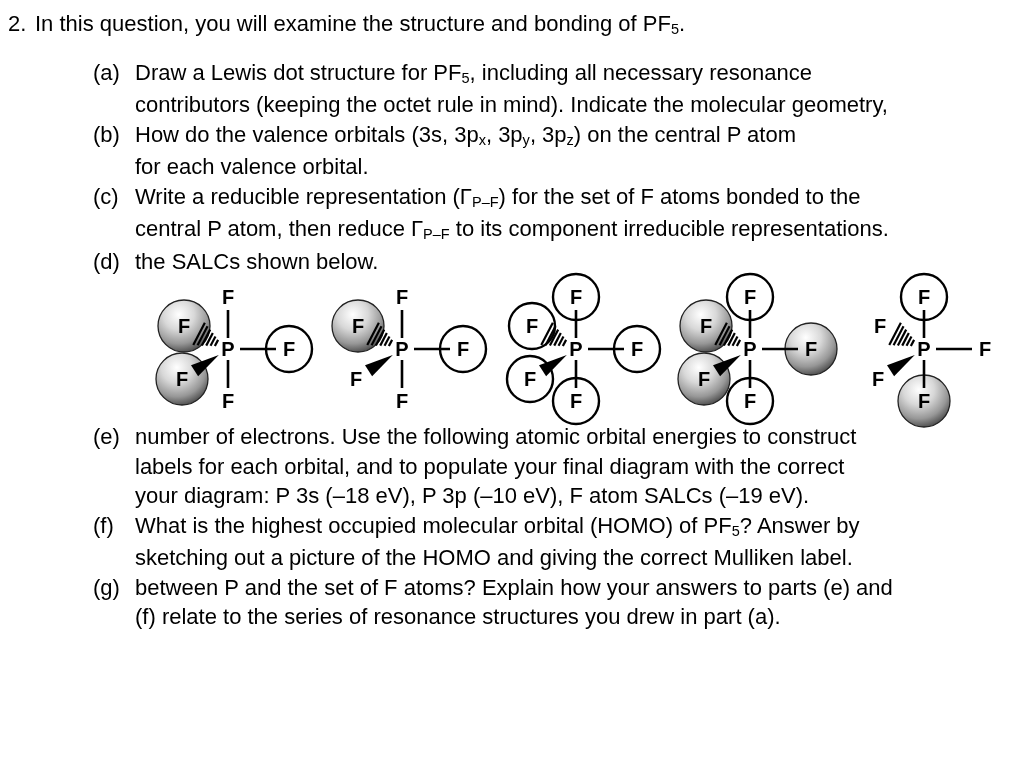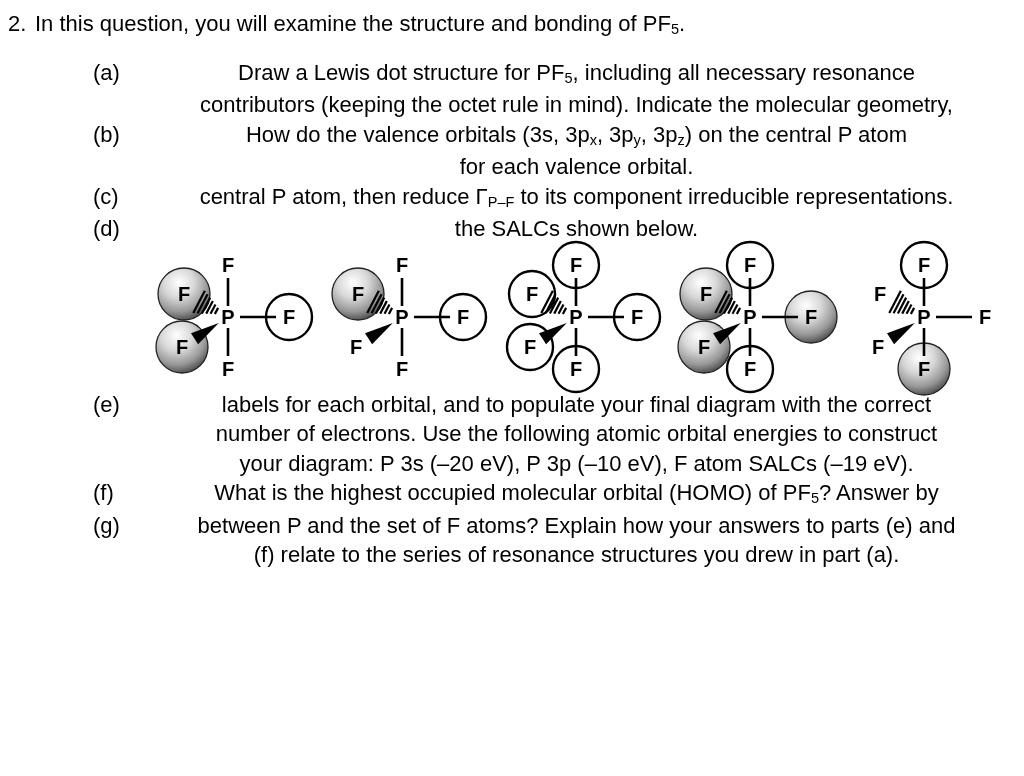--- a/index.html
+++ b/index.html
@@ -6,21 +6,21 @@
   body{
     width:1024px;height:776px;overflow:hidden;background:#ffffff;
     font-family:"Liberation Sans",sans-serif;
     font-size:22px;line-height:29.5px;color:#000;
   }
   .page{padding:9px 6px 0 8px;}
   .intro{display:flex;margin-bottom:16px;}
   .qnum{flex:none;width:27px;}
   .part{display:flex;}
   .plabel{flex:none;width:42px;margin-left:85px;}
-  .plines{flex:1;min-width:0;text-align:center;}
+  .plines{flex:1;min-width:0;}
   .pline{white-space:nowrap;}
   .sub{font-size:0.66em;position:relative;top:0.22em;}
   .figure{display:flex;gap:2px;margin-left:136px;margin-top:-4px;margin-bottom:-6px;}
   .figure svg{display:block;flex:none;}
 </style>
 </head>
 <body>
 
 <div class="page">
 
@@ -40,20 +40,21 @@
       <div class="part">
         <span class="plabel">(b)</span>
         <div class="plines">
           <div class="pline"><span>How do the valence orbitals (3s, 3p</span><span class="sub">x</span><span>, 3p</span><span class="sub">y</span><span>, 3p</span><span class="sub">z</span><span>) on the central P atom</span></div>
           <div class="pline"><span>for each valence orbital.</span></div>
         </div>
       </div>
       <div class="part">
         <span class="plabel">(c)</span>
         <div class="plines">
+          <div class="pline"><span>Write a reducible representation (Γ</span><span class="sub">P–F</span><span>) for the set of F atoms bonded to the</span></div>
           <div class="pline"><span>central P atom, then reduce Γ</span><span class="sub">P–F</span><span> to its component irreducible representations.</span></div>
         </div>
       </div>
       <div class="part">
         <span class="plabel">(d)</span>
         <div class="plines">
           <div class="pline"><span>the SALCs shown below.</span></div>
         </div>
       </div>
     </div>
@@ -215,29 +216,30 @@
         <text x="40" y="61" text-anchor="middle" font-size="20" font-weight="700" fill="#000000" style="font-family: &quot;Liberation Sans&quot;, sans-serif;">F</text>
         <text x="38" y="114" text-anchor="middle" font-size="20" font-weight="700" fill="#000000" style="font-family: &quot;Liberation Sans&quot;, sans-serif;">F</text>
         <text x="84" y="84" text-anchor="middle" font-size="20" font-weight="700" fill="#000000" style="font-family: &quot;Liberation Sans&quot;, sans-serif;">P</text>
       </svg>
     </div>
 
   <div id="parts-bottom">
       <div class="part">
         <span class="plabel">(e)</span>
         <div class="plines">
+          <div class="pline"><span>number of electrons. Use the following atomic orbital energies to construct</span></div>
           <div class="pline"><span>labels for each orbital, and to populate your final diagram with the correct</span></div>
-          <div class="pline"><span>number of electrons. Use the following atomic orbital energies to construct</span></div>
-          <div class="pline"><span>your diagram: P 3s (–20 eV), P 3p (–10 eV), F atom SALCs (–19 eV).</span></div>
+          <div class="pline"><span>your diagram: P 3s (–18 eV), P 3p (–10 eV), F atom SALCs (–19 eV).</span></div>
         </div>
       </div>
       <div class="part">
         <span class="plabel">(f)</span>
         <div class="plines">
           <div class="pline"><span>What is the highest occupied molecular orbital (HOMO) of PF</span><span class="sub">5</span><span>? Answer by</span></div>
+          <div class="pline"><span>sketching out a picture of the HOMO and giving the correct Mulliken label.</span></div>
         </div>
       </div>
       <div class="part">
         <span class="plabel">(g)</span>
         <div class="plines">
           <div class="pline"><span>between P and the set of F atoms? Explain how your answers to parts (e) and</span></div>
           <div class="pline"><span>(f) relate to the series of resonance structures you drew in part (a).</span></div>
         </div>
       </div>
     </div>

